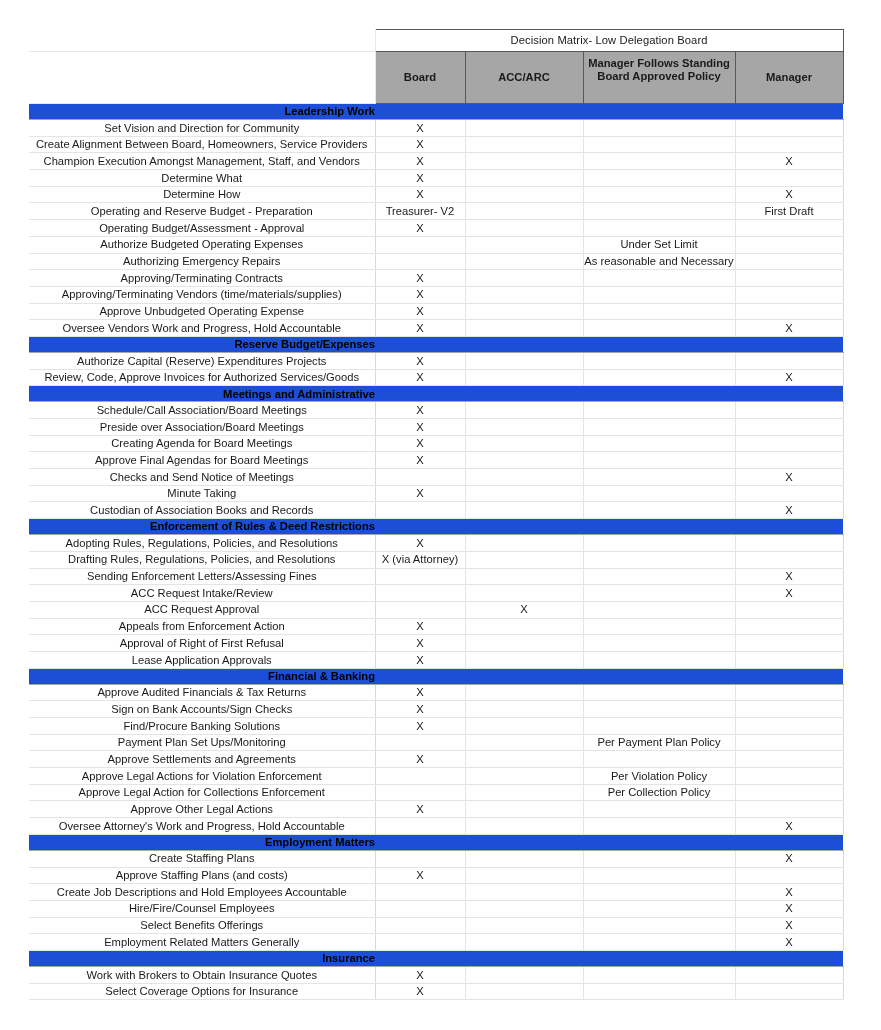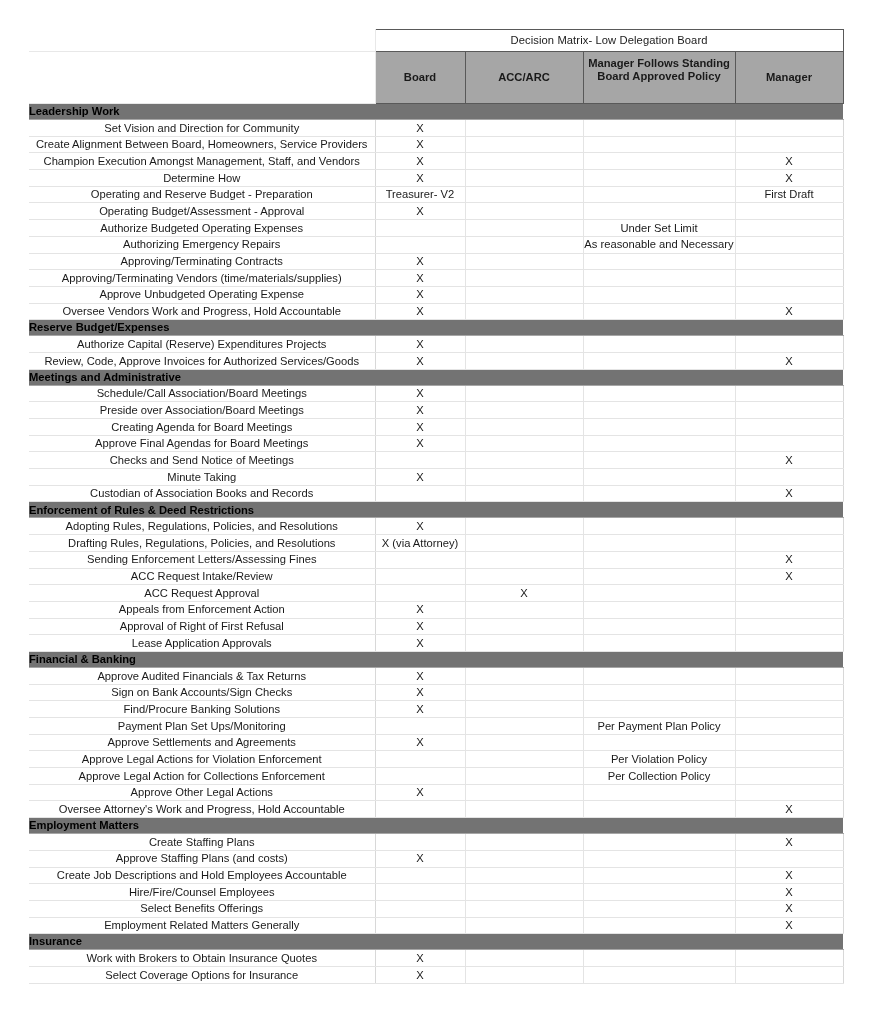--- a/index.html
+++ b/index.html
@@ -80,24 +80,24 @@
     padding-bottom: 2px;
   }
   td.colhead.tall {
     vertical-align: middle;
     padding-bottom: 16px;
   }
 
   
   tr.section-row td {
     height: 15px;
-    background: #737373;
+    background: #1d4ed8;
     border-top: 1px solid #a6a6a6;
     border-bottom: 1px solid #a6a6a6;
-    text-align: left;
+    text-align: right;
     font-weight: bold;
     font-size: 11.2px;
     color: #000000;
   }
   tr.section-row td.band-rest {
     border-left: none;
   }
 
   
   tr.data-row td { height: 15.7px; }
@@ -165,20 +165,27 @@
           <td class="val last"></td>
         </tr>
         <tr class="data-row">
           <td class="task">Champion Execution Amongst Management, Staff, and Vendors</td>
           <td class="val">X</td>
           <td class="val"></td>
           <td class="val"></td>
           <td class="val last">X</td>
         </tr>
         <tr class="data-row">
+          <td class="task">Determine What</td>
+          <td class="val">X</td>
+          <td class="val"></td>
+          <td class="val"></td>
+          <td class="val last"></td>
+        </tr>
+        <tr class="data-row">
           <td class="task">Determine How</td>
           <td class="val">X</td>
           <td class="val"></td>
           <td class="val"></td>
           <td class="val last">X</td>
         </tr>
         <tr class="data-row">
           <td class="task">Operating and Reserve Budget - Preparation</td>
           <td class="val">Treasurer- V2</td>
           <td class="val"></td>

